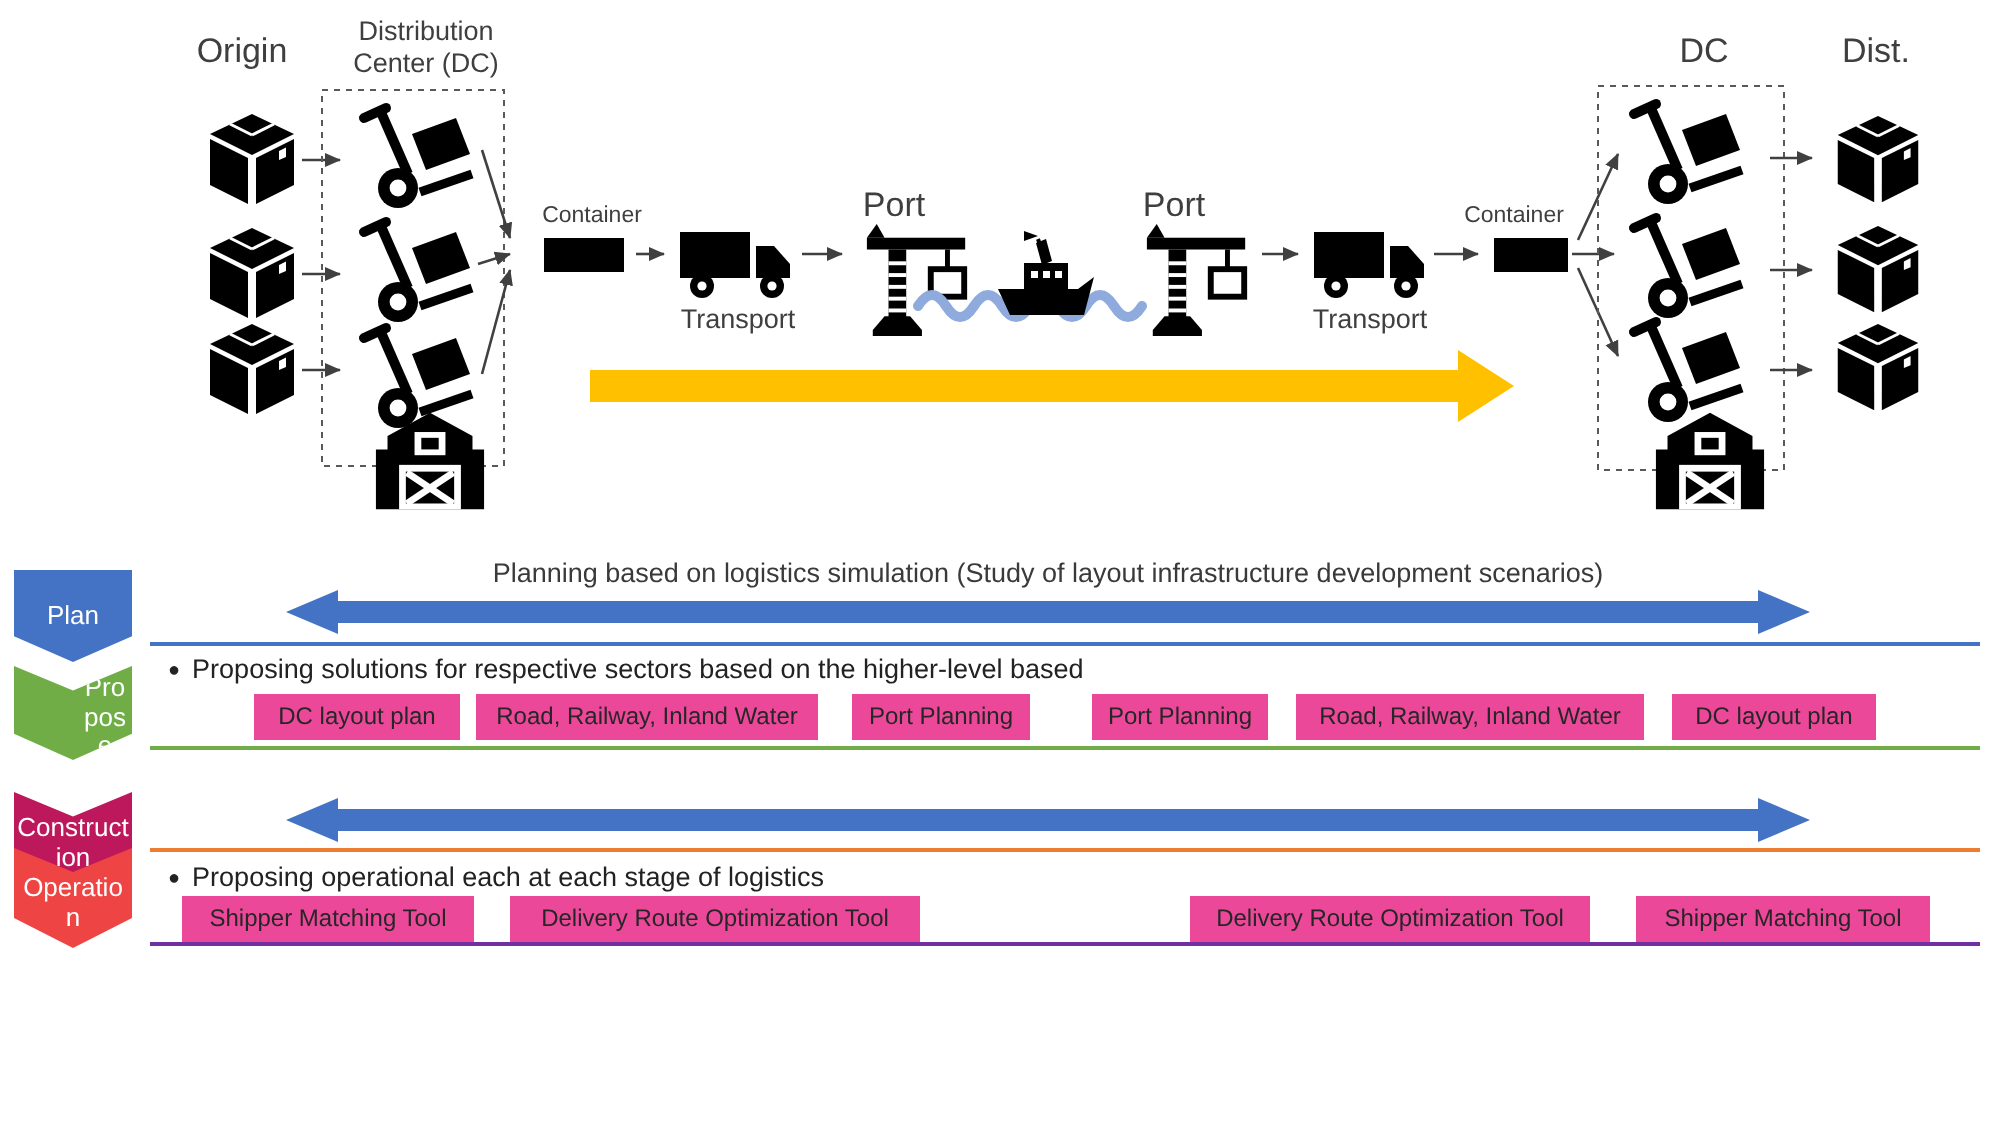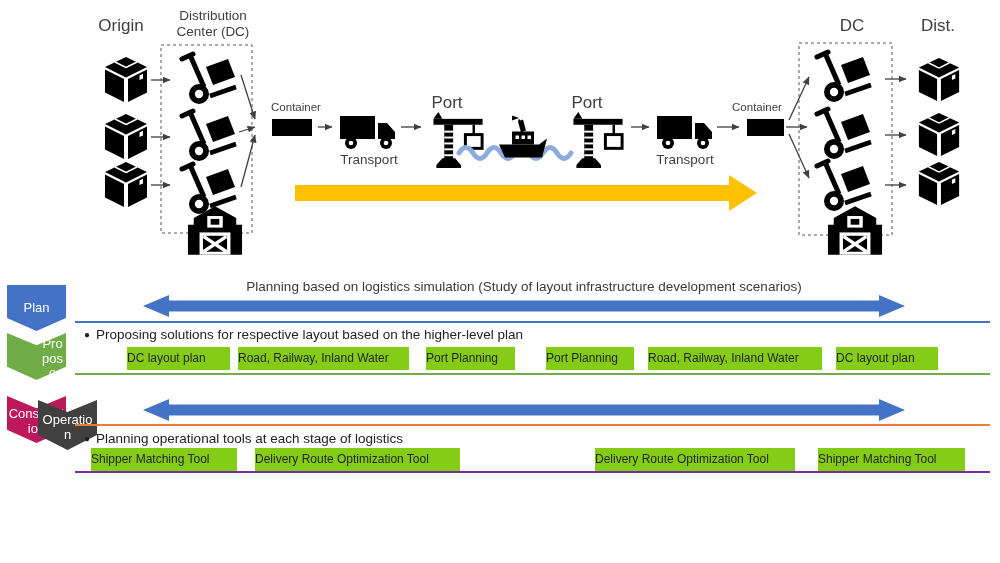--- a/index.html
+++ b/index.html
@@ -16,30 +16,30 @@
   .chev{position:absolute;left:7px;width:59px;color:#fff;display:flex;
         align-items:center;justify-content:center;text-align:center;
         font-size:13px;line-height:1.12;word-break:break-all;}
   .chev span{display:block;width:56px;}
   .chev0{top:285px;height:46px;background:#4472C4;
          clip-path:polygon(0 0,100% 0,100% 72%,50% 100%,0 72%);}
   .chev1{top:333px;height:47px;background:#70AD47;
          clip-path:polygon(0 0,50% 26%,100% 0,100% 72%,50% 100%,0 72%);padding-top:5px;box-sizing:border-box;padding-left:32px;}
   .chev2{top:396px;height:47px;background:#be185d;
          clip-path:polygon(0 0,50% 26%,100% 0,100% 72%,50% 100%,0 72%);padding-top:5px;box-sizing:border-box;}
-  .chev3{top:400px;height:50px;background:#404040;
-         clip-path:polygon(0 0,50% 24%,100% 0,100% 70%,50% 100%,0 70%);padding-top:5px;box-sizing:border-box;margin-left:31px;}
+  .chev3{top:424px;height:50px;background:#ef4444;
+         clip-path:polygon(0 0,50% 24%,100% 0,100% 70%,50% 100%,0 70%);padding-top:5px;box-sizing:border-box;}
   .divider{position:absolute;left:75px;width:915px;height:2px;}
   .row-title{position:absolute;left:143px;width:762px;text-align:center;
              font-size:13.5px;color:#3A3A3A;}
   .dbl{position:absolute;}
   .bullet-line{position:absolute;left:84px;font-size:13.5px;color:#222;}
   .bullet-line .blt{font-size:10px;vertical-align:1px;margin-right:6px;}
-  .gbox{position:absolute;height:23px;background:#84cc16;color:#262626;
-        font-size:12px;line-height:23px;text-align:left;white-space:nowrap;}
+  .gbox{position:absolute;height:23px;background:#ec4899;color:#262626;
+        font-size:12px;line-height:23px;text-align:center;white-space:nowrap;}
 </style>
 </head>
 <body>
 
 <div class="stage">
 
 <svg class="flow" width="1000" height="272" viewBox="0 0 1000 272">
   <defs>
     <marker id="arw" markerWidth="10" markerHeight="9" refX="7.5" refY="4" orient="auto" markerUnits="userSpaceOnUse">
       <path d="M0,0.5 L8,4 L0,7.5 Z" fill="#404040"></path>
@@ -187,37 +187,37 @@
       <span>Operation</span>
     </div>
 
 <div class="row-title" style="top:279px">Planning based on logistics simulation (Study of layout infrastructure development scenarios)</div>
 <svg class="dbl" style="left:143px;top:295px" width="762" height="22">
   <polygon points="0,11 26,0 26,5.5 736,5.5 736,0 762,11 736,22 736,16.5 26,16.5 26,22" fill="#4472C4"></polygon>
 </svg>
 <div class="divider" style="top:321px;background:#4472C4"></div>
 
 <div class="bullet-line" style="top:327px">
-  <span class="blt">●</span><span>Proposing solutions for respective layout based on the higher-level plan</span>
+  <span class="blt">●</span><span>Proposing solutions for respective sectors based on the higher-level based</span>
 </div>
 <div class="gbox" style="left:127px;top:347px;width:103px">DC layout plan</div>
 <div class="gbox" style="left:238px;top:347px;width:171px">Road, Railway, Inland Water</div>
 <div class="gbox" style="left:426px;top:347px;width:89px">Port Planning</div>
 <div class="gbox" style="left:546px;top:347px;width:88px">Port Planning</div>
 <div class="gbox" style="left:648px;top:347px;width:174px">Road, Railway, Inland Water</div>
 <div class="gbox" style="left:836px;top:347px;width:102px">DC layout plan</div>
 <div class="divider" style="top:373px;background:#70AD47"></div>
 
 <svg class="dbl" style="left:143px;top:399px" width="762" height="22">
   <polygon points="0,11 26,0 26,5.5 736,5.5 736,0 762,11 736,22 736,16.5 26,16.5 26,22" fill="#4472C4"></polygon>
 </svg>
 <div class="divider" style="top:424px;background:#ED7D31"></div>
 
 <div class="bullet-line" style="top:431px">
-  <span class="blt">●</span><span>Planning operational tools at each stage of logistics</span>
+  <span class="blt">●</span><span>Proposing operational each at each stage of logistics</span>
 </div>
 <div class="gbox" style="left:91px;top:448px;width:146px">Shipper Matching Tool</div>
 <div class="gbox" style="left:255px;top:448px;width:205px">Delivery Route Optimization Tool</div>
 <div class="gbox" style="left:595px;top:448px;width:200px">Delivery Route Optimization Tool</div>
 <div class="gbox" style="left:818px;top:448px;width:147px">Shipper Matching Tool</div>
 <div class="divider" style="top:471px;background:#7030A0"></div>
 
 </div>
 
 </body></html>

